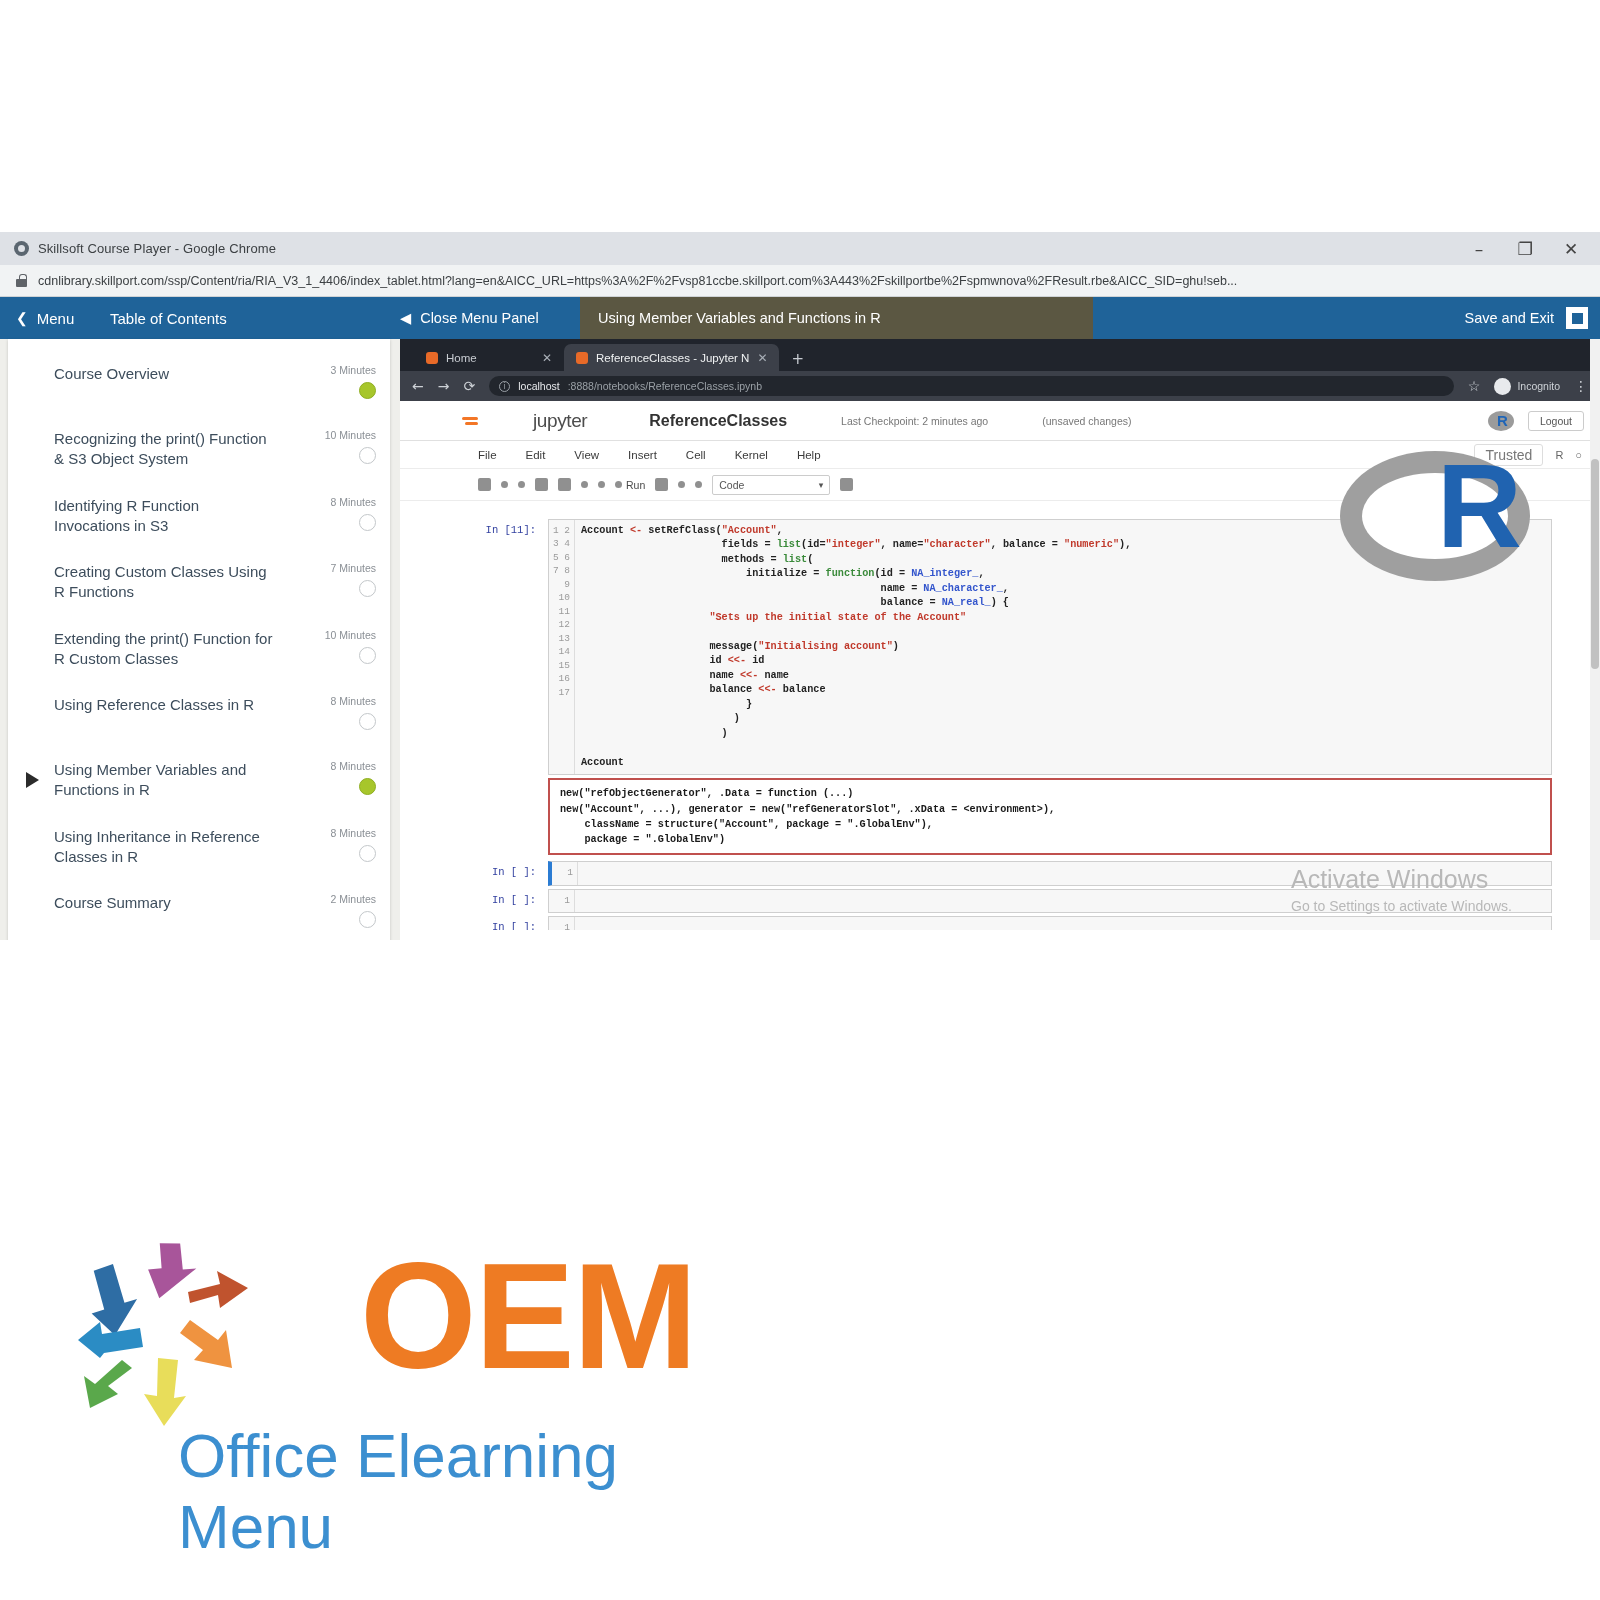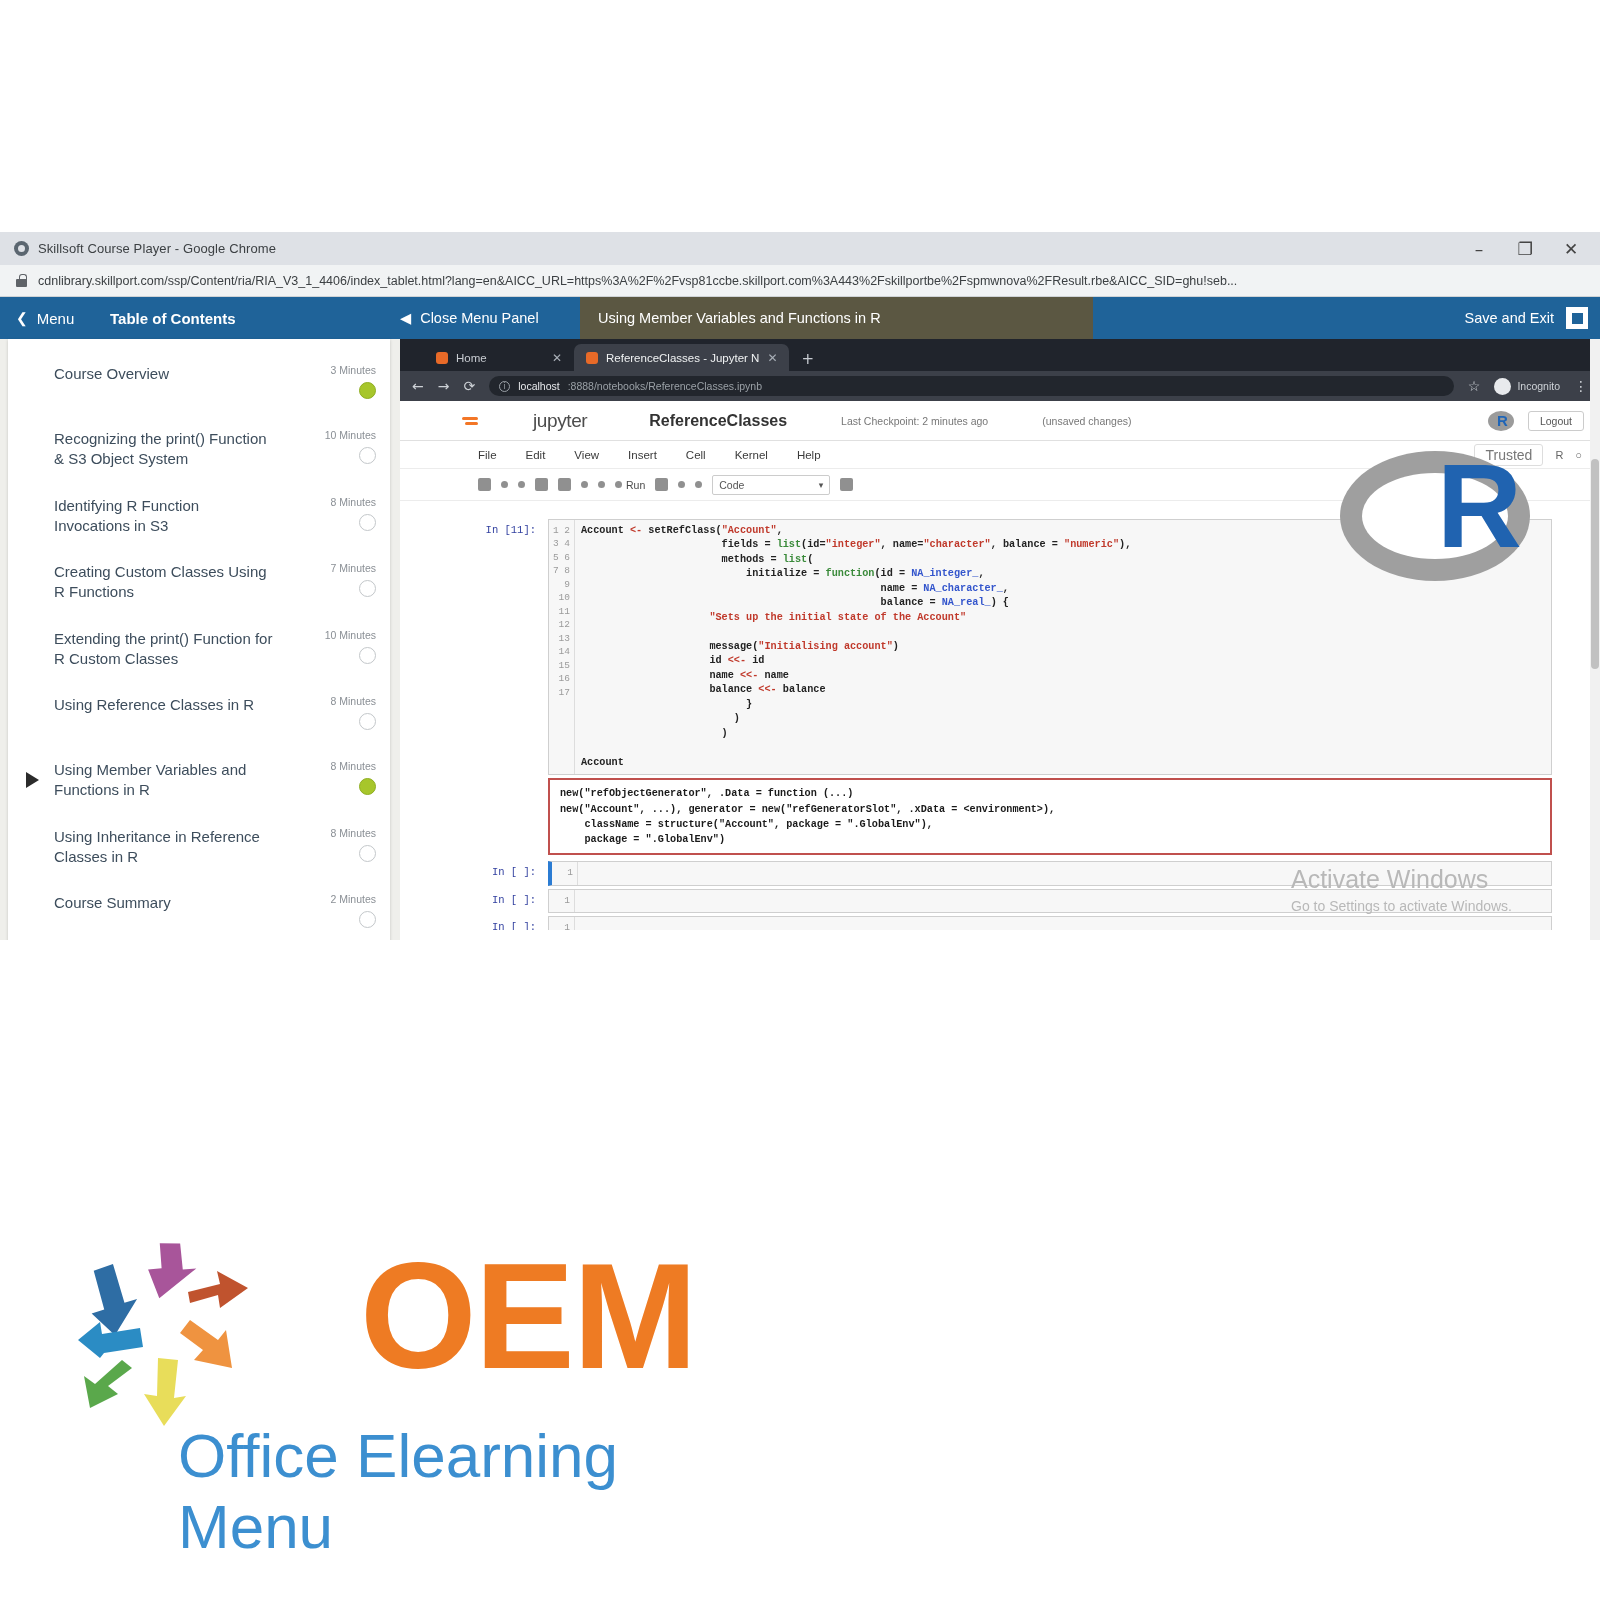--- a/index.html
+++ b/index.html
@@ -41,21 +41,21 @@
   .lock-ico::before{ content:""; position:absolute; left:0; bottom:0; width:11px; height:8px; background:#5f6368; border-radius:1px;}
   .lock-ico::after{ content:""; position:absolute; left:2.5px; top:0; width:6px; height:7px;
                     border:1.6px solid #5f6368; border-bottom:none; border-radius:3px 3px 0 0;}
   #url-text { font-size:12.5px; color:#3c4043; white-space:nowrap; overflow:hidden;
               text-overflow:clip; max-width:1500px; }
 
   
   #skill-topbar { height:42px; display:flex; align-items:stretch; background:#1f6399; }
   #ss-menu { width:110px; display:flex; align-items:center; gap:9px; padding-left:16px;
              color:#fff; font-size:15px; }
-  #ss-toc { flex:0 0 290px; display:flex; align-items:center; color:#fff; font-size:15px; font-weight:bold; }
+  #ss-toc { flex:0 0 290px; display:flex; align-items:center; color:#fff; font-size:15px; font-weight:normal; }
   #ss-close-panel { flex:0 0 180px; display:flex; align-items:center; gap:9px; color:#fff; font-size:14.5px; }
   #ss-lesson { flex:1; display:flex; align-items:center; padding-left:18px;
                background:#5b5742; color:#fff; font-size:14.5px; max-width:820px; }
   #ss-right { flex:1; display:flex; align-items:center; justify-content:flex-end;
               gap:12px; padding-right:12px; color:#fff; font-size:14.5px; background:#1f6399; }
   .ss-close-box { width:22px; height:22px; background:#fff; display:flex; align-items:center;
                   justify-content:center; }
   .ss-close-box i { display:block; width:11px; height:11px; background:#1f6399; }
   .chev-l { font-family:"DejaVu Sans", sans-serif; font-size:14px; }
 
@@ -74,21 +74,21 @@
              display:inline-block; margin-left:auto; }
   .toc-dot.done { background:#a7c62b; border-color:#8fae22; }
   .toc-cursor { position:absolute; left:18px; top:50%; transform:translateY(-50%);
                 width:0; height:0; border-top:8px solid transparent; border-bottom:8px solid transparent;
                 border-left:13px solid #2b2b2b; }
 
   
   #stage { flex:1; background:#ffffff; position:relative; overflow:hidden; }
 
   
-  #inner-tabbar { height:32px; background:#20242c; display:flex; align-items:flex-end; padding-left:24px; }
+  #inner-tabbar { height:32px; background:#20242c; display:flex; align-items:flex-end; padding-left:14px; }
   .i-tab { height:27px; display:flex; align-items:center; gap:8px; padding:0 12px;
            font-size:11.5px; color:#c8ccd2; border-radius:7px 7px 0 0; min-width:150px; }
   .i-tab.active { background:#3c4049; color:#f1f3f4; }
   .i-fav { width:12px; height:12px; border-radius:3px; background:#e86a28; flex:0 0 12px; }
   .i-tab-x { margin-left:auto; font-size:12px; color:#aab0b8; font-family:"DejaVu Sans", sans-serif; }
   .i-newtab { color:#c8ccd2; font-size:15px; padding:0 12px 3px 12px; font-family:"DejaVu Sans", sans-serif;}
 
   #inner-urlbar { height:30px; background:#3c4049; display:flex; align-items:center; gap:14px;
                   padding:0 12px; }
   .nav-ico { color:#cdd1d6; font-size:14px; font-family:"DejaVu Sans", sans-serif; }

